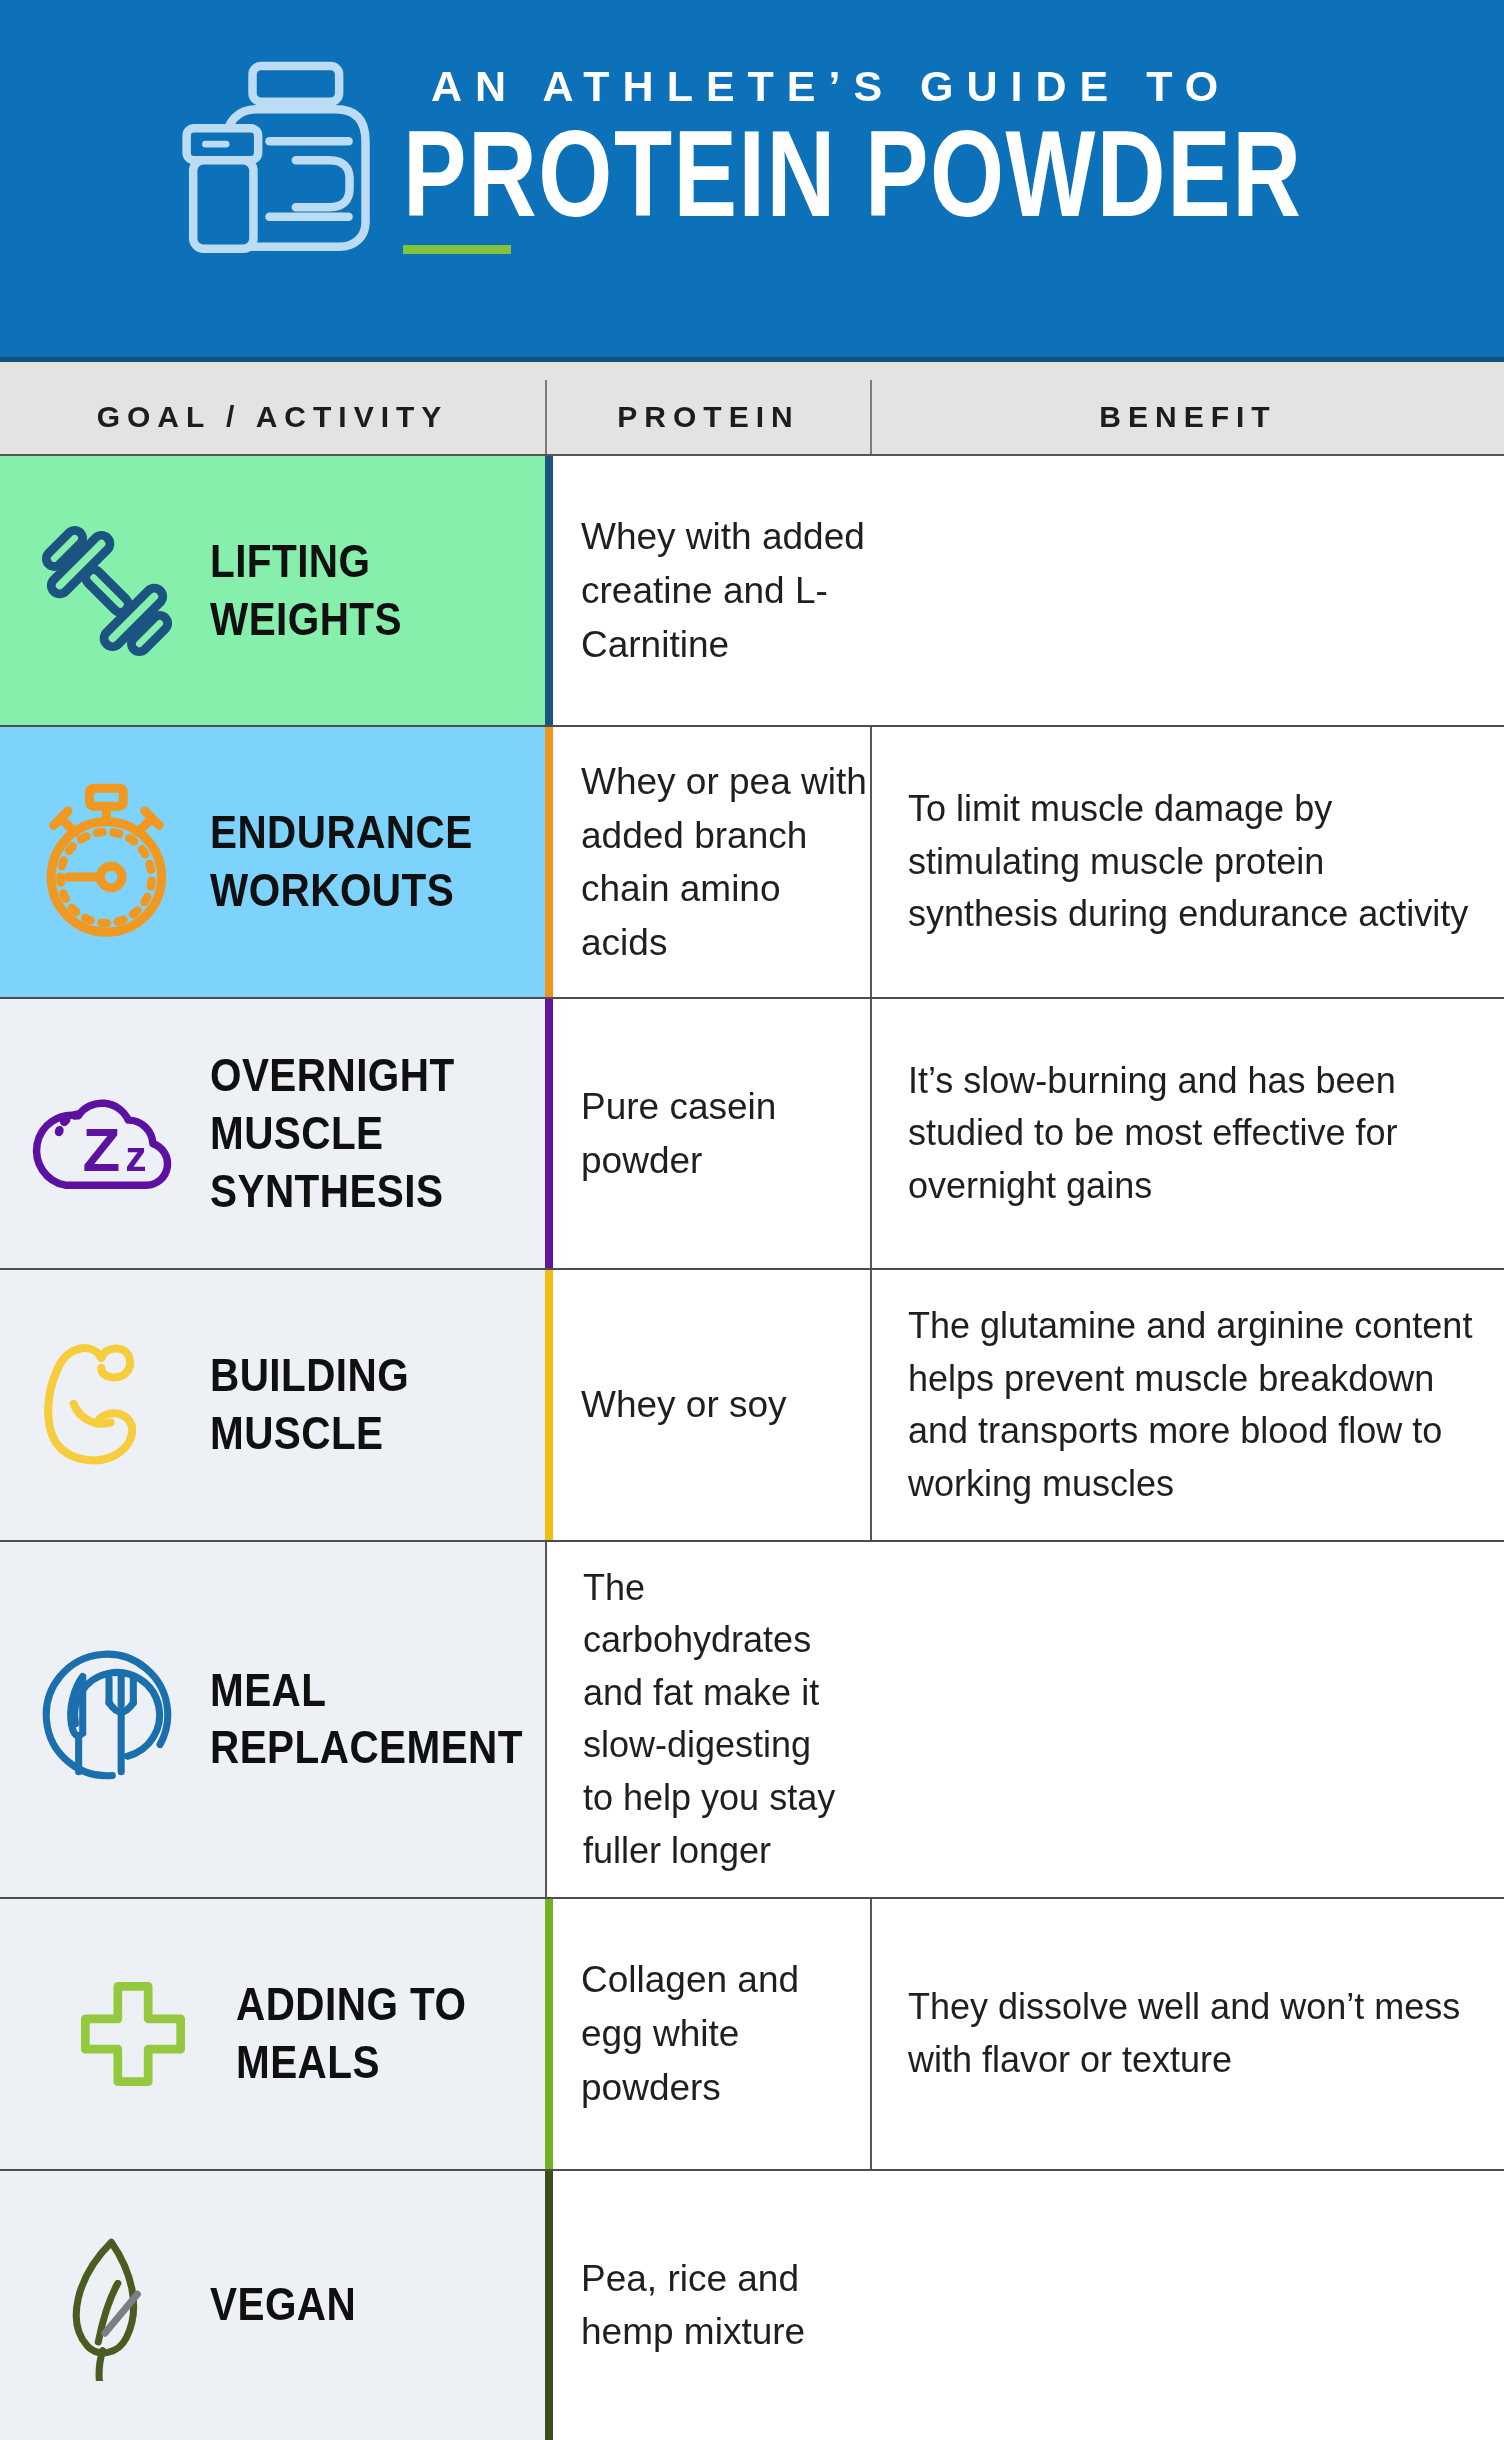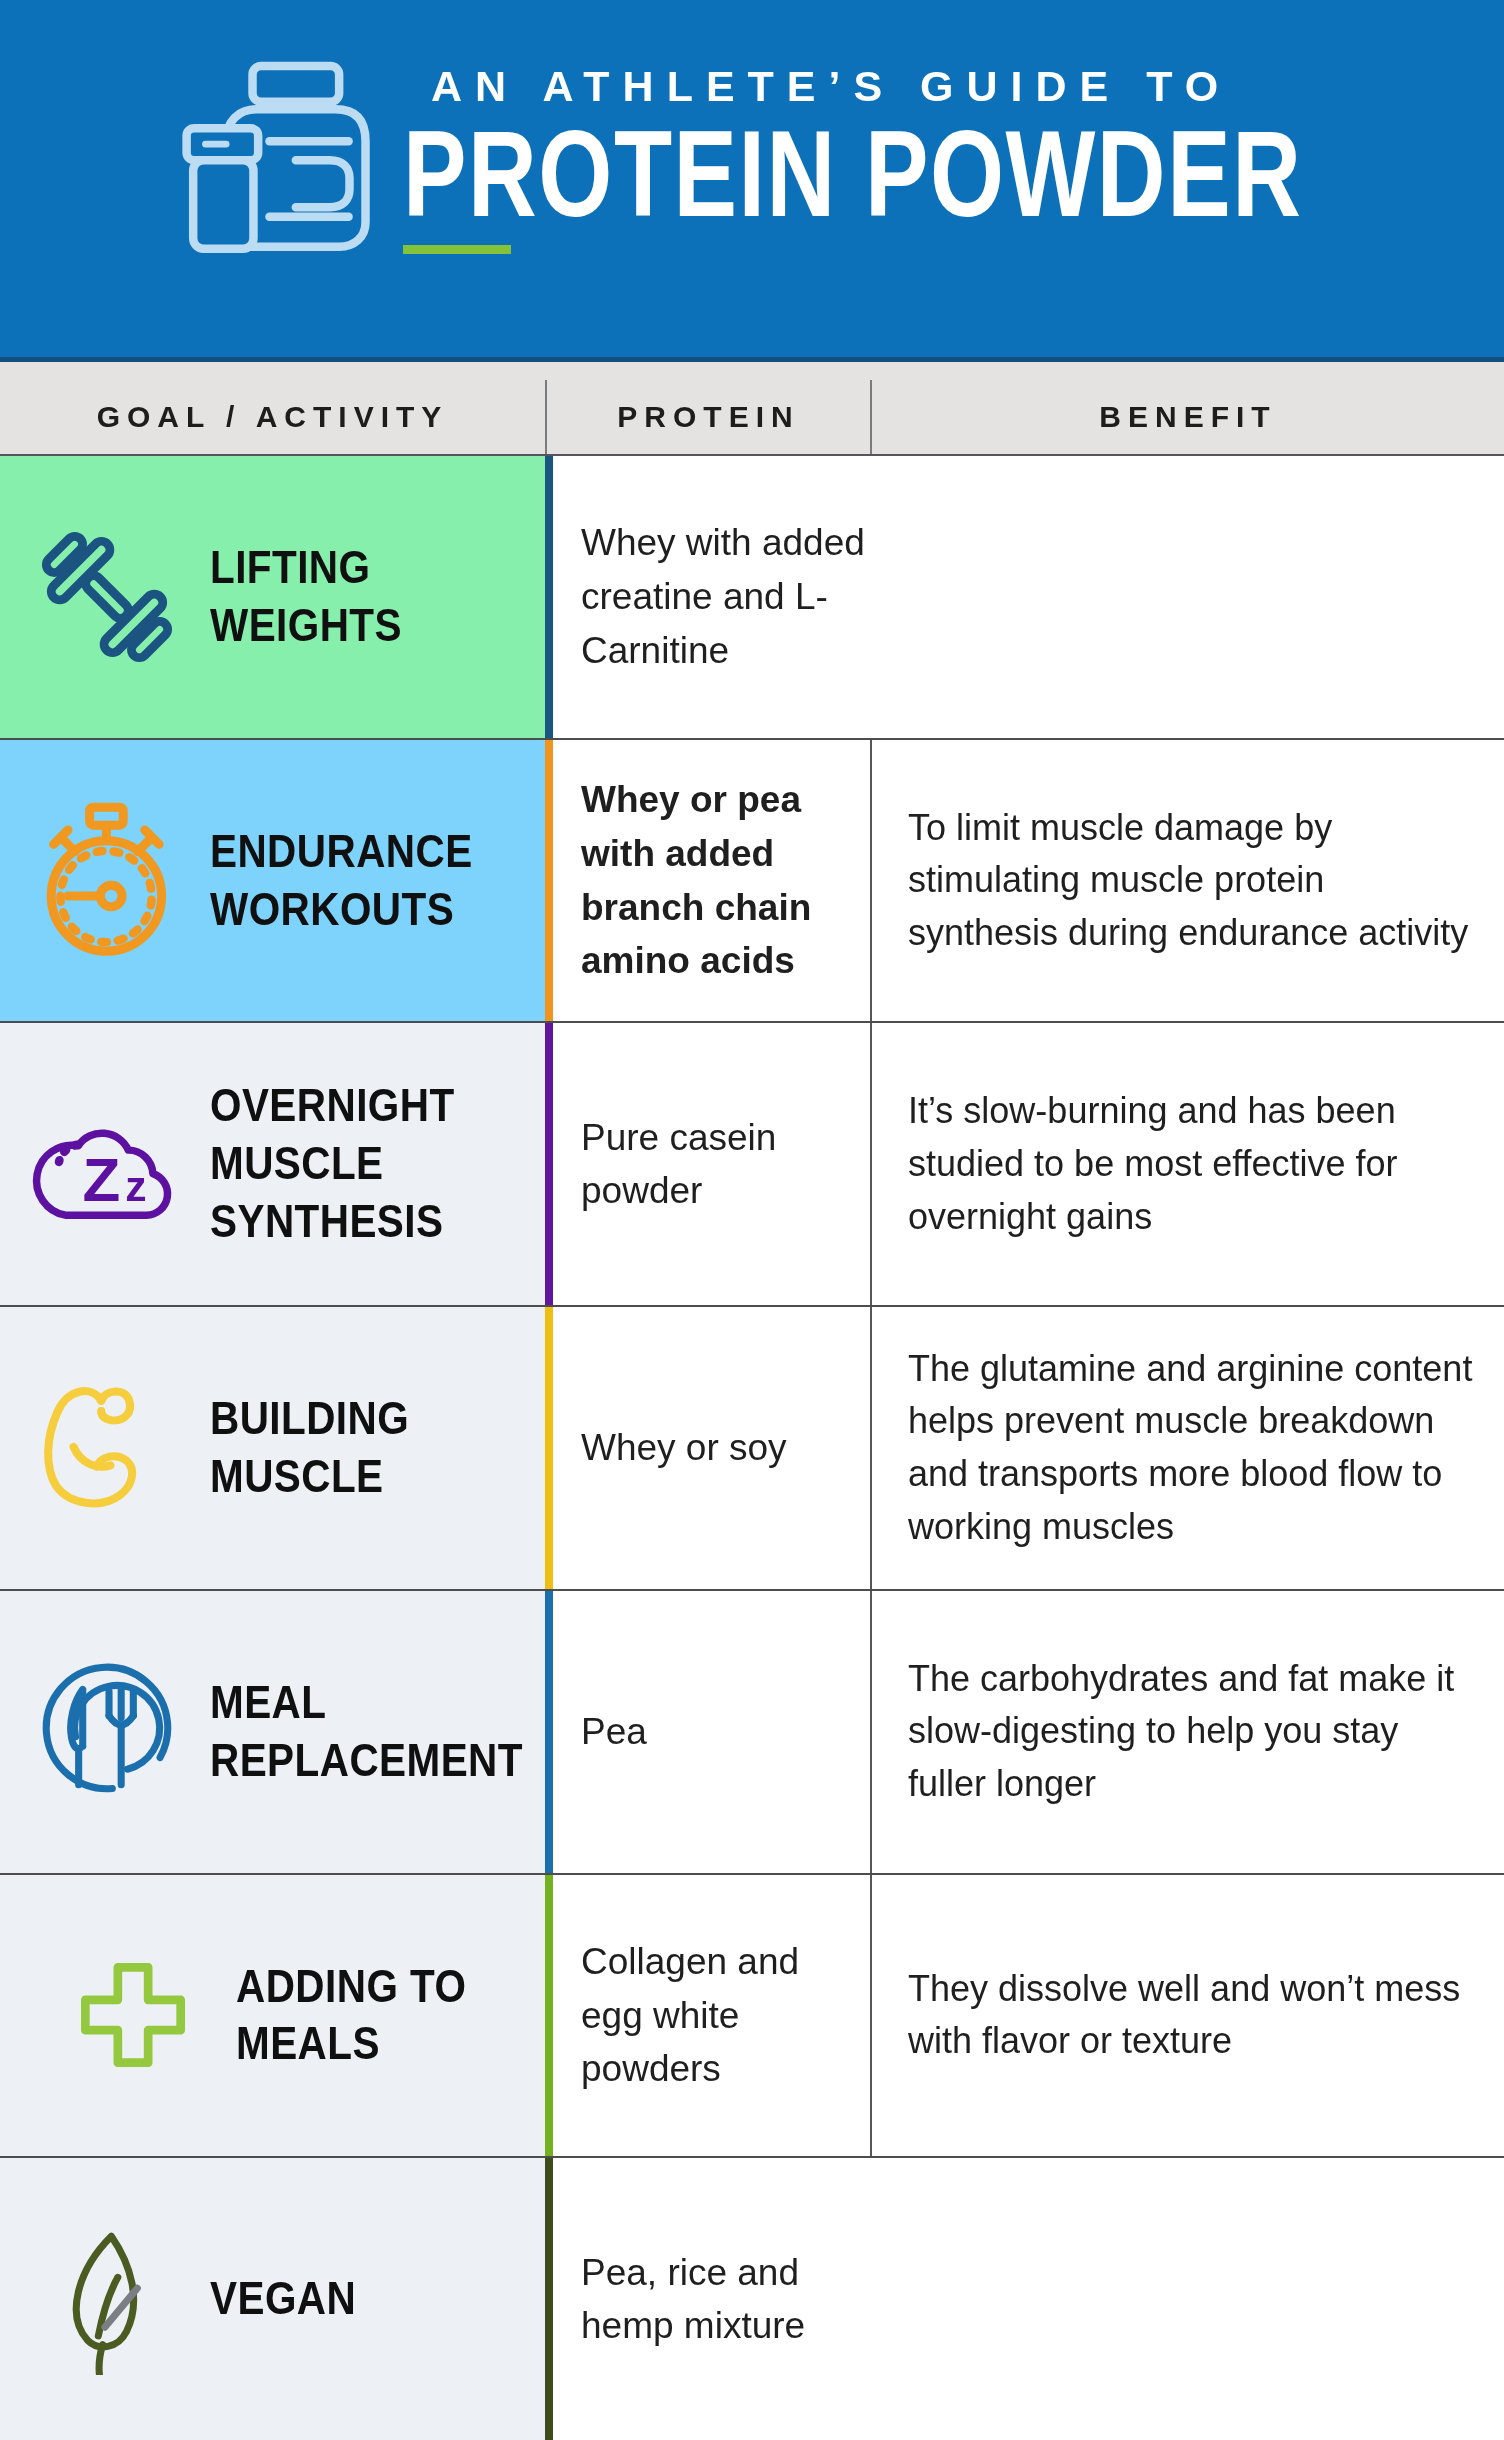--- a/index.html
+++ b/index.html
@@ -101,21 +101,21 @@
             <path d="M24 31 L36 43 M30 25 L18 37"></path>
             <path d="M100 31 L88 43 M94 25 L106 37"></path>
             <circle cx="62" cy="80" r="46"></circle>
             <path d="M62 42 A38 38 0 1 1 61 42" stroke-dasharray="5 9" transform="rotate(-55 62 80)" stroke-width="7"></path>
             <circle cx="66" cy="80" r="9"></circle>
             <path d="M56 80 H30"></path>
           </svg>
         </div>
         <div class="goal-label">ENDURANCE WORKOUTS</div>
       </div>
-      <div class="protein-cell" style="border-left-color: rgb(239, 149, 31); font-weight: bold;">
+      <div class="protein-cell" style="border-left-color: rgb(239, 149, 31);">
         <div>Whey or pea with added branch chain amino acids</div>
       </div>
       <div class="benefit-cell">
         <div>To limit muscle damage by stimulating muscle protein synthesis during endurance activity</div>
       </div>
     </div>
 
     <div class="row">
       <div class="goal-cell" style="background-color: rgb(237, 241, 246);">
         <div class="icon-box" style="color: rgb(92, 17, 161);">
@@ -163,23 +163,20 @@
             <circle cx="80" cy="76" r="60" stroke-dasharray="318 59" transform="rotate(85 80 76)"></circle>
             <circle cx="90" cy="76" r="42" stroke-dasharray="196 68" transform="rotate(168 90 76)"></circle>
             <path d="M56 38 V94 M56 38 C47 50 42 70 45 86 C47 96 51 99 56 94 M52 98 V132"></path>
             <path d="M82 40 V64 M94 38 V66 M106 40 V64"></path>
             <path d="M82 64 Q94 82 106 64"></path>
             <path d="M94 76 V132"></path>
           </svg>
         </div>
         <div class="goal-label">MEAL REPLACEMENT</div>
       </div>
-      <div class="protein-cell" style="border-left-color: rgb(28, 111, 173);">
-        <div>Pea</div>
-      </div>
       <div class="benefit-cell">
         <div>The carbohydrates and fat make it slow-digesting to help you stay fuller longer</div>
       </div>
     </div>
 
     <div class="row">
       <div class="goal-cell" style="background-color: rgb(237, 241, 246); padding-left: 48px;">
         <div class="icon-box" style="color: rgb(148, 200, 62);">
           <svg width="130" height="130" viewBox="0 0 120 120" fill="none" stroke="currentColor" stroke-width="8" stroke-linejoin="round">
             <path d="M46 16 H74 V46 H104 V74 H74 V104 H46 V74 H16 V46 H46 Z"></path>

